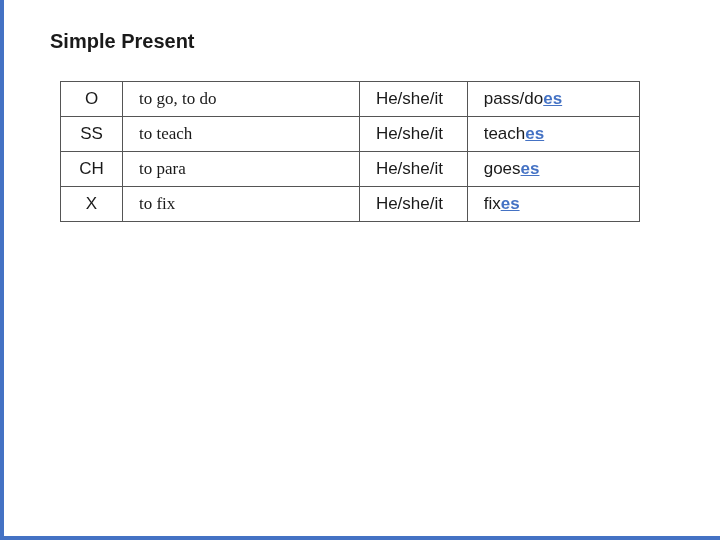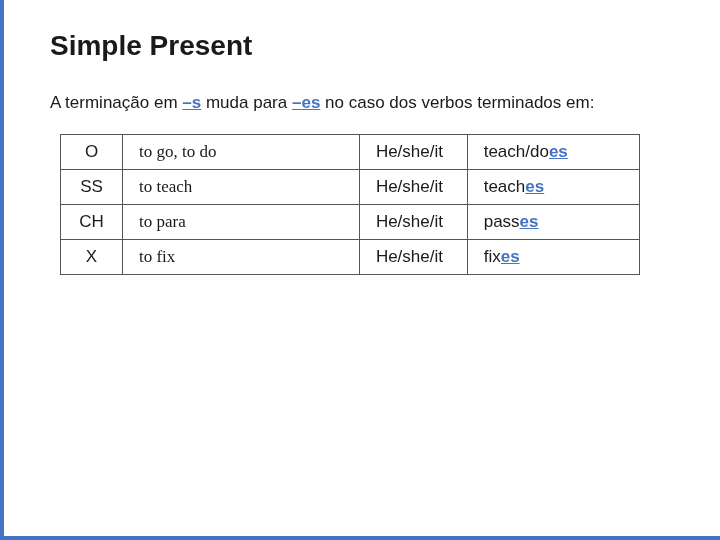--- a/index.html
+++ b/index.html
@@ -24,21 +24,21 @@
       width: 4px;
       height: 540px;
       background: #4472C4;
     }
 
     .content {
       padding: 30px 40px 30px 50px;
     }
 
     .title {
-      font-size: 28px;
+      font-size: 20px;
       font-weight: bold;
       color: #1a1a1a;
       margin-bottom: 28px;
     }
 
     .description {
       font-size: 17px;
       color: #1a1a1a;
       margin-bottom: 18px;
       line-height: 1.5;
@@ -102,43 +102,40 @@
 <body>
 
 <div class="left-border"></div>
 
 <div class="content">
 
   <h1 class="title">
     <span>Simple Present</span>
   </h1>
 
-  <p class="description">
-    <span>A terminação em </span><span class="blue-text">–<span>s</span></span><span> muda para </span><span class="blue-text">–<span>es</span></span><span> no caso dos verbos terminados em:</span>
-  </p>
 
   <table>
     <tbody id="table-body">
     <tr>
           <td class="col-letter">O</td>
           <td class="col-verb">to go, to do</td>
           <td class="col-pronoun">He/she/it</td>
-          <td class="col-conjugated"><span>teach/do</span><span class="highlight-es">es</span></td>
+          <td class="col-conjugated"><span>pass/do</span><span class="highlight-es">es</span></td>
         </tr>
         <tr>
           <td class="col-letter">SS</td>
           <td class="col-verb">to teach</td>
           <td class="col-pronoun">He/she/it</td>
           <td class="col-conjugated"><span>teach</span><span class="highlight-es">es</span></td>
         </tr>
         <tr>
           <td class="col-letter">CH</td>
           <td class="col-verb">to para</td>
           <td class="col-pronoun">He/she/it</td>
-          <td class="col-conjugated"><span>pass</span><span class="highlight-es">es</span></td>
+          <td class="col-conjugated"><span>goes</span><span class="highlight-es">es</span></td>
         </tr>
         <tr>
           <td class="col-letter">X</td>
           <td class="col-verb">to fix</td>
           <td class="col-pronoun">He/she/it</td>
           <td class="col-conjugated"><span>fix</span><span class="highlight-es">es</span></td>
         </tr>
       </tbody>
   </table>
 

